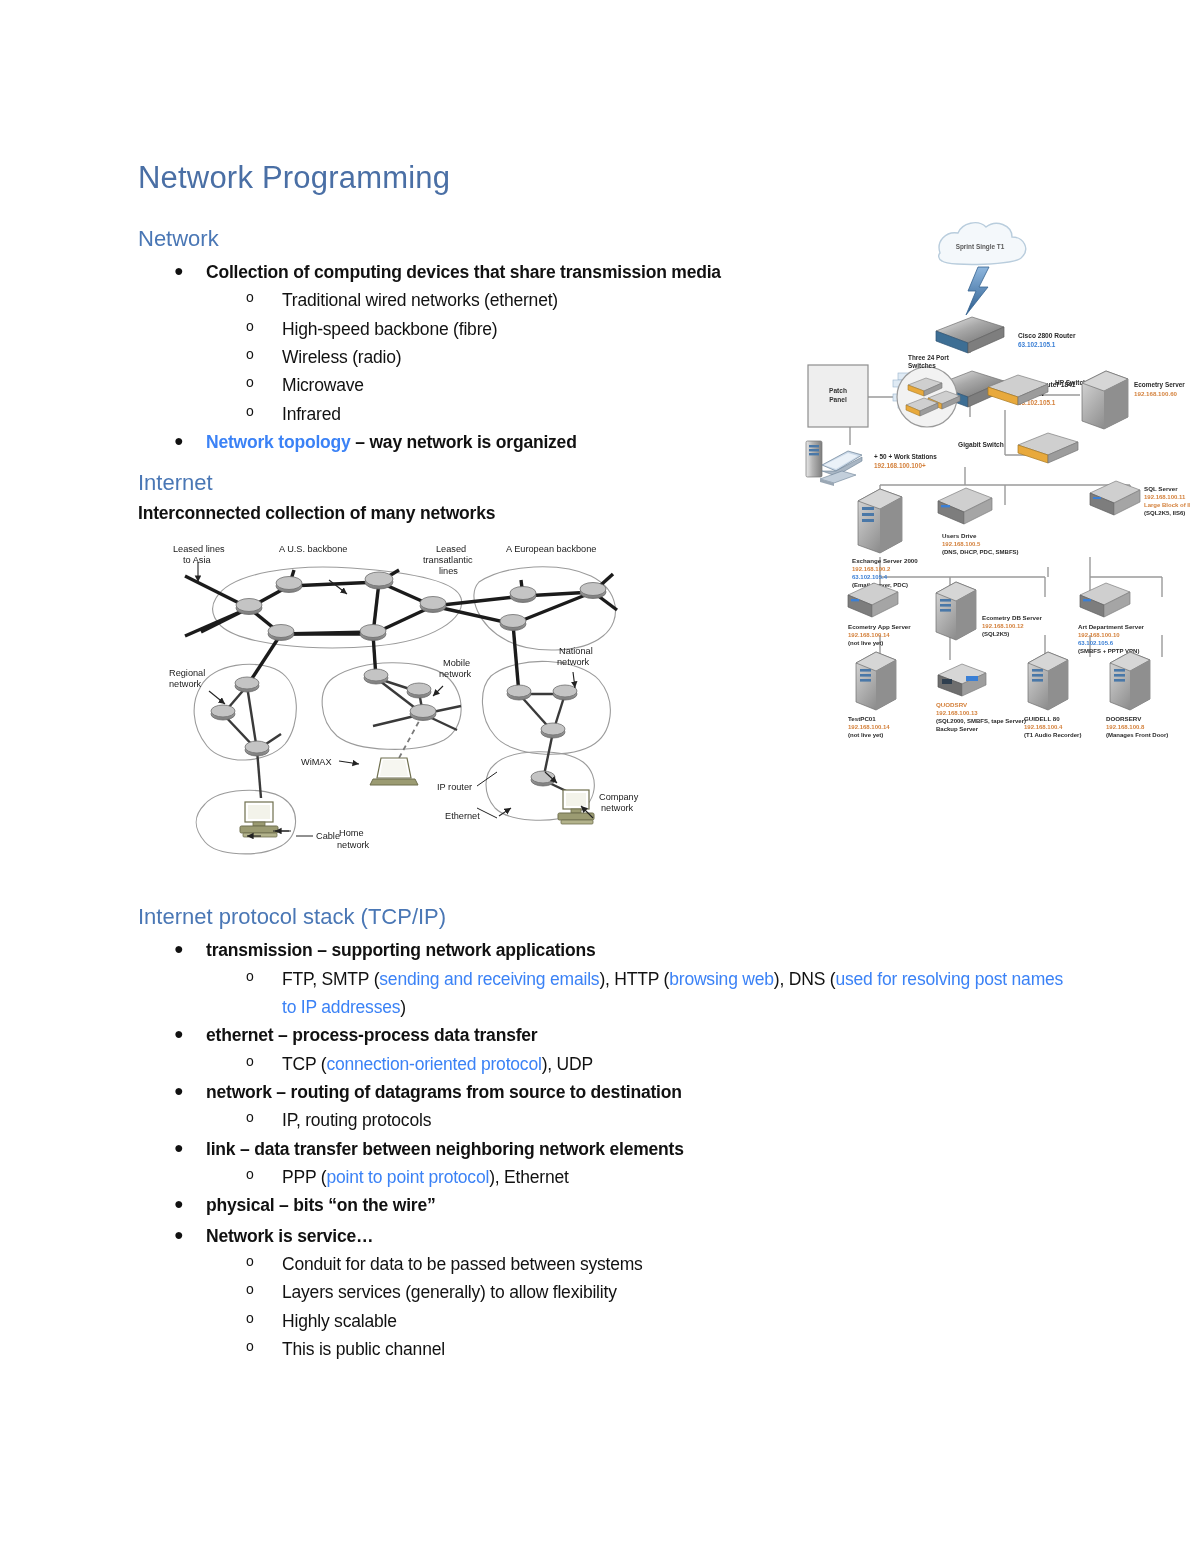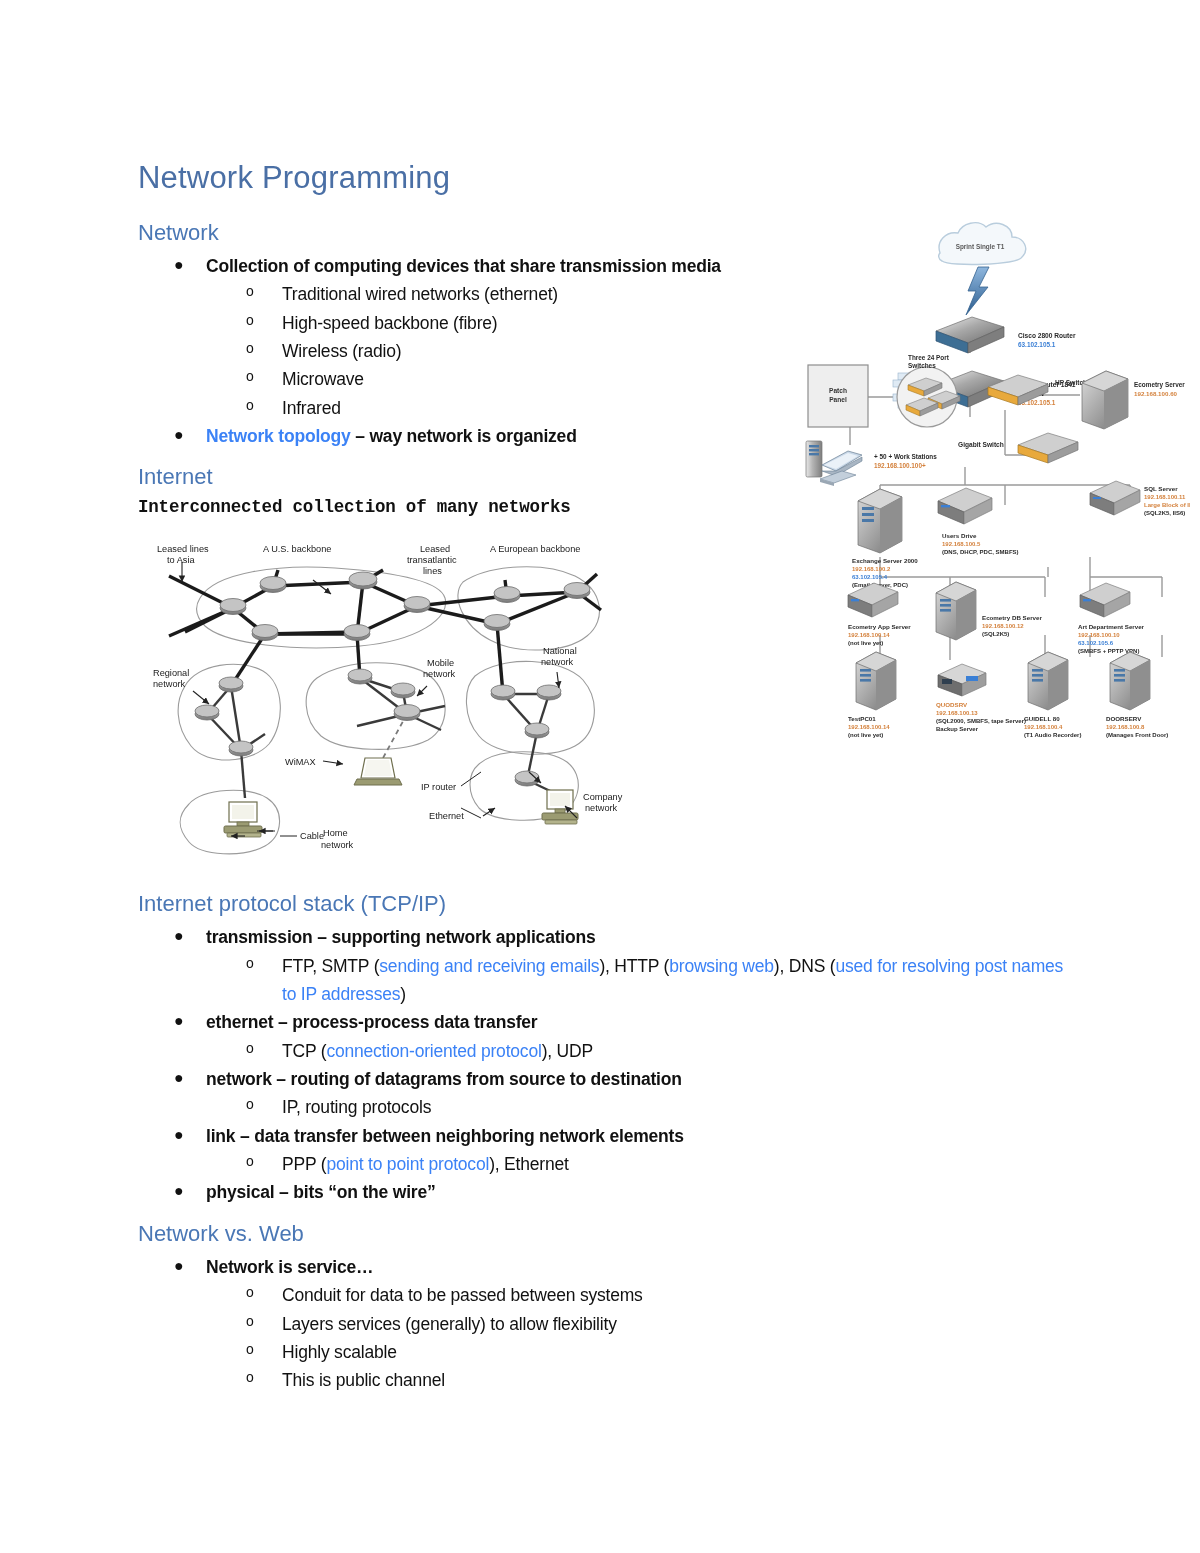--- a/index.html
+++ b/index.html
@@ -25,37 +25,36 @@
     top: 160px;
     width: 930px;
   }
 
   
   .h-title {
     font-size: 31px;
     font-weight: 400;
     color: #4a6fa5;
     letter-spacing: 0.2px;
-    margin: 0 0 24px 0;
+    margin: 0 0 30px 0;
     line-height: 1.15;
   }
   .h2 {
     font-size: 22px;
     font-weight: 400;
     color: #4a77b5;
     margin: 14px 0 6px 0;
     line-height: 1.2;
   }
   .plain-line {
     font-size: 17.5px;
     font-weight: 600;
     color: #111;
-    margin: 4px 0 10px 0;
+    margin: 4px 0 16px 0;
     letter-spacing: -0.2px;
-    font-family: Liberation Mono, monospace;
   }
 
   
   ul.lvl1 {
     list-style: none;
     margin: 2px 0 0 0;
     padding: 0 0 0 36px;
   }
   ul.lvl1 > li {
     position: relative;
@@ -94,21 +93,21 @@
     font-size: 14px;
     line-height: 1.66;
     font-weight: 400;
   }
   .blue { color: #3b82f6; }
   .bold { font-weight: 400; }
 
   
   .fig-internet {
     position: absolute;
-    left: 145px;
+    left: 161px;
     top: 536px;
     width: 510px;
     height: 330px;
   }
   .fig-internet svg { display: block; }
 
   
   .fig-topology {
     position: absolute;
     left: 790px;
@@ -192,21 +191,20 @@
             <span class="bold">PPP (</span><span class="blue">point to point protocol</span><span>), Ethernet</span>
           </li>
         </ul>
       </li>
       <li>
         <span class="bullet">●</span>
         <span>physical – bits “on the wire”</span>
       </li>
     </ul>
 
-    <h2 class="h2">Network vs. Web</h2>
     <ul class="lvl1">
       <li>
         <span class="bullet">●</span>
         <span>Network is service…</span>
         <ul class="lvl2">
           <li><span class="obullet">o</span><span class="bold">Conduit for data to be passed between systems</span></li>
           <li><span class="obullet">o</span><span>Layers services (generally) to allow flexibility</span></li>
           <li><span class="obullet">o</span><span>Highly scalable</span></li>
           <li><span class="obullet">o</span><span>This is public channel</span></li>
         </ul>

